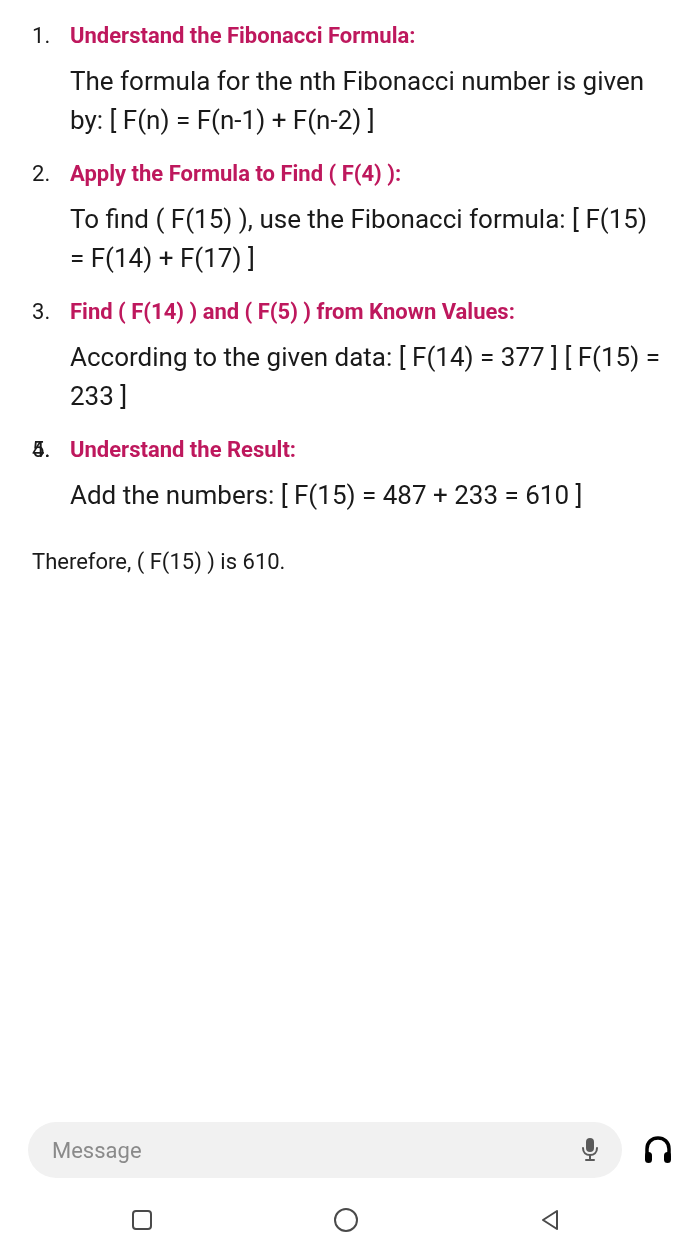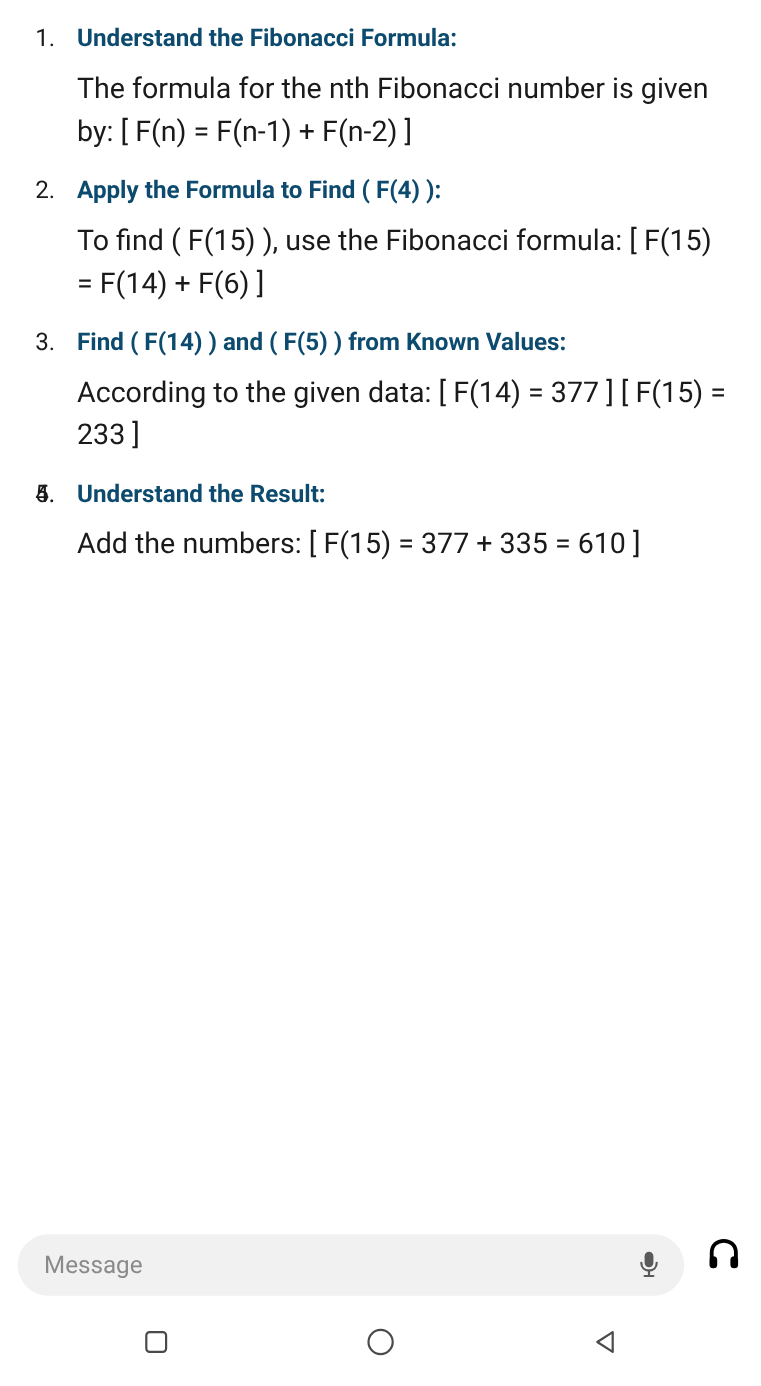--- a/index.html
+++ b/index.html
@@ -39,40 +39,41 @@
       left: 4px;
       top: 0;
       font-size: 22px;
       color: #1a1a1a;
       line-height: 1.45;
     }
     .step-title {
       font-weight: 700;
       font-size: 22px;
       line-height: 1.45;
-      color: #0c4a6e;
+      color: #be185d;
       margin-bottom: 10px;
     }
     .step-body {
       font-size: 26px;
       line-height: 1.5;
       color: #1a1a1a;
     }
     .conclusion {
       font-size: 22px;
       line-height: 1.5;
       color: #1a1a1a;
       margin-top: 30px;
       margin-left: 4px;
     }
     .input-bar {
       display: flex;
-      align-items: flex-start;
+      align-items: center;
       padding: 12px 16px 12px 16px;
       gap: 18px;
+      margin-left: 12px;
     }
     .input-pill {
       flex: 1;
       background: #f1f1f1;
       border-radius: 30px;
       height: 56px;
       display: flex;
       align-items: center;
       padding: 0 20px 0 24px;
       justify-content: space-between;
@@ -114,33 +115,34 @@
 <body>
 
 <div class="content">
   <ol class="steps">
     <li>
       <div class="step-title">Understand the Fibonacci Formula:</div>
       <div class="step-body">The formula for the nth Fibonacci number is given by: [ F(n) = F(n-1) + F(n-2) ]</div>
     </li>
     <li>
       <div class="step-title">Apply the Formula to Find ( F(4) ):</div>
-      <div class="step-body">To find ( F(15) ), use the Fibonacci formula: [ F(15) = F(14) + F(6) ]</div>
+      <div class="step-body">To find ( F(15) ), use the Fibonacci formula: [ F(15) = F(14) + F(17) ]</div>
     </li>
     <li>
       <div class="step-title">Find ( F(14) ) and ( F(5) ) from Known Values:</div>
       <div class="step-body">According to the given data: [ F(14) = 377 ] [ F(15) = 233 ]</div>
     </li>
     <li>
     </li>
     <li>
       <div class="step-title">Understand the Result:</div>
-      <div class="step-body">Add the numbers: [ F(15) = 377 + 335 = 610 ]</div>
+      <div class="step-body">Add the numbers: [ F(15) = 487 + 233 = 610 ]</div>
     </li>
   </ol>
+  <div class="conclusion">Therefore, ( F(15) ) is 610.</div>
 </div>
 
 <div class="input-bar">
   <div class="input-pill">
     <span class="input-placeholder">Message</span>
     <span class="mic-icon">
       <svg width="20" height="26" viewBox="0 0 20 26" fill="none">
         <rect x="6" y="1" width="8" height="14" rx="4" fill="#5a5a5a"></rect>
         <path d="M3 11 C3 15.5 6 18 10 18 C14 18 17 15.5 17 11" stroke="#5a5a5a" stroke-width="2" stroke-linecap="round" fill="none"></path>
         <line x1="10" y1="18" x2="10" y2="23" stroke="#5a5a5a" stroke-width="2" stroke-linecap="round"></line>

